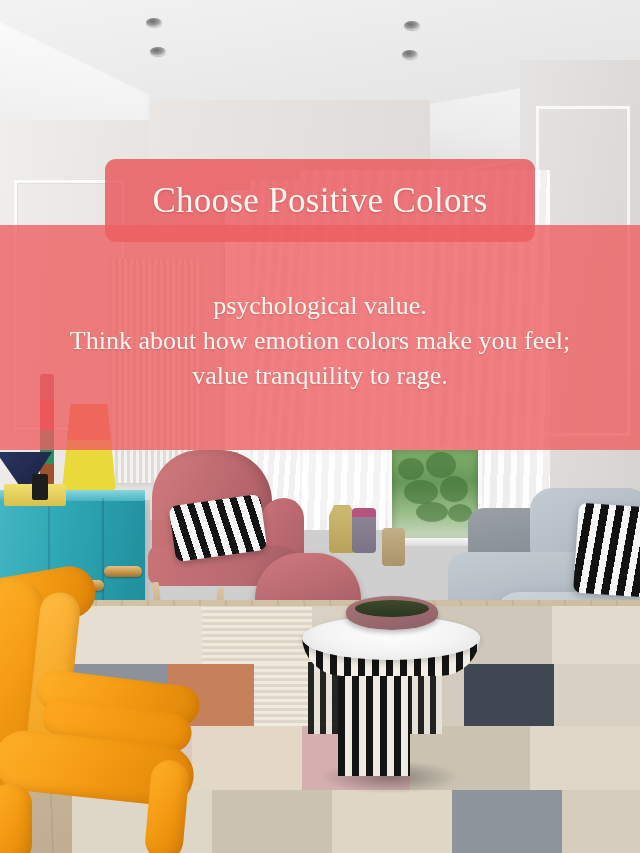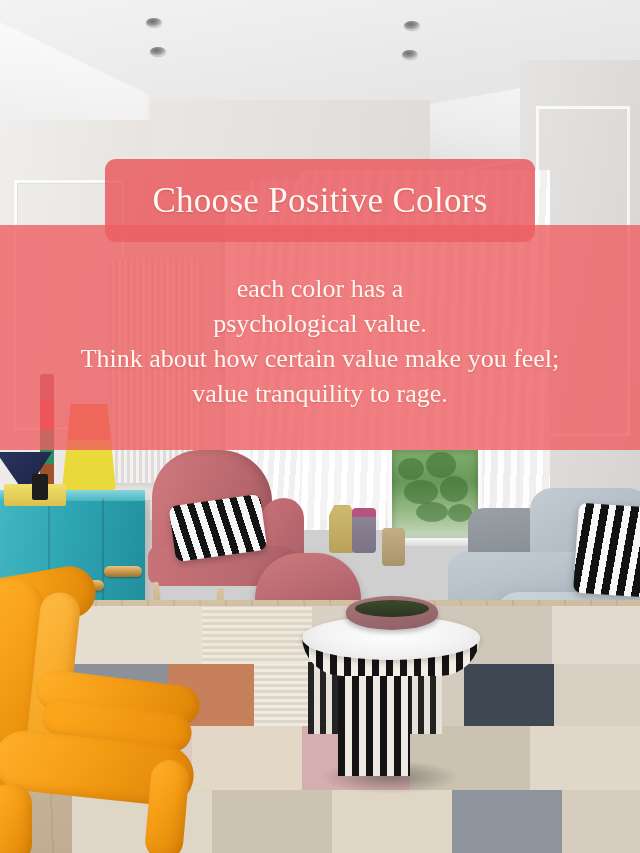--- a/index.html
+++ b/index.html
@@ -558,19 +558,18 @@
       <div class="seg backleg"></div>
     </div>
 
   </div>
 
   <div class="title-banner">
     <div class="title-text">Choose Positive Colors</div>
   </div>
 
   <div class="body-panel">
-    <div class="body-line">each color has a</div>
     <div class="body-line">psychological value.</div>
-    <div class="body-line">Think about how certain value make you feel;</div>
+    <div class="body-line">Think about how emotion colors make you feel;</div>
     <div class="body-line">value tranquility to rage.</div>
   </div>
 
 </div>
 
 </body></html>

